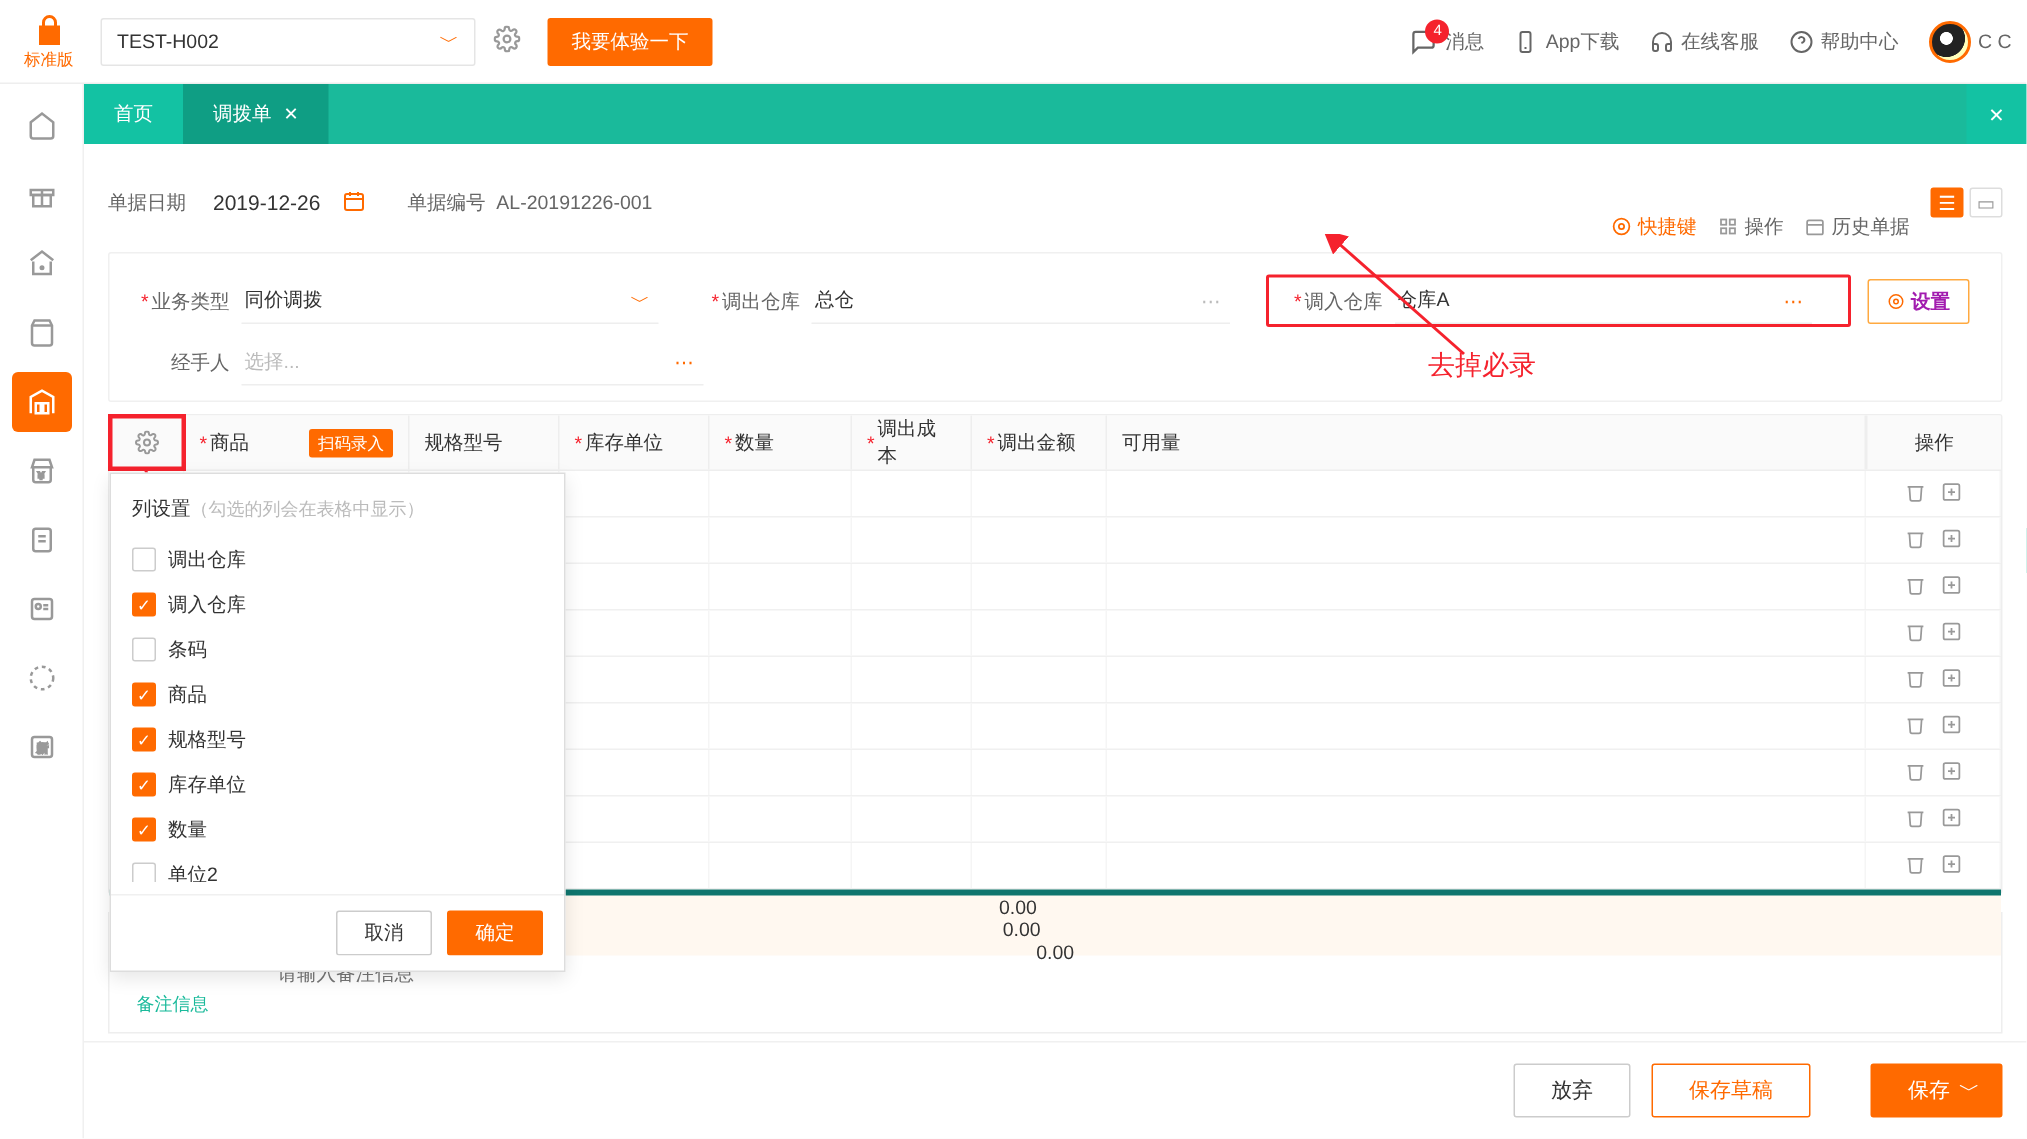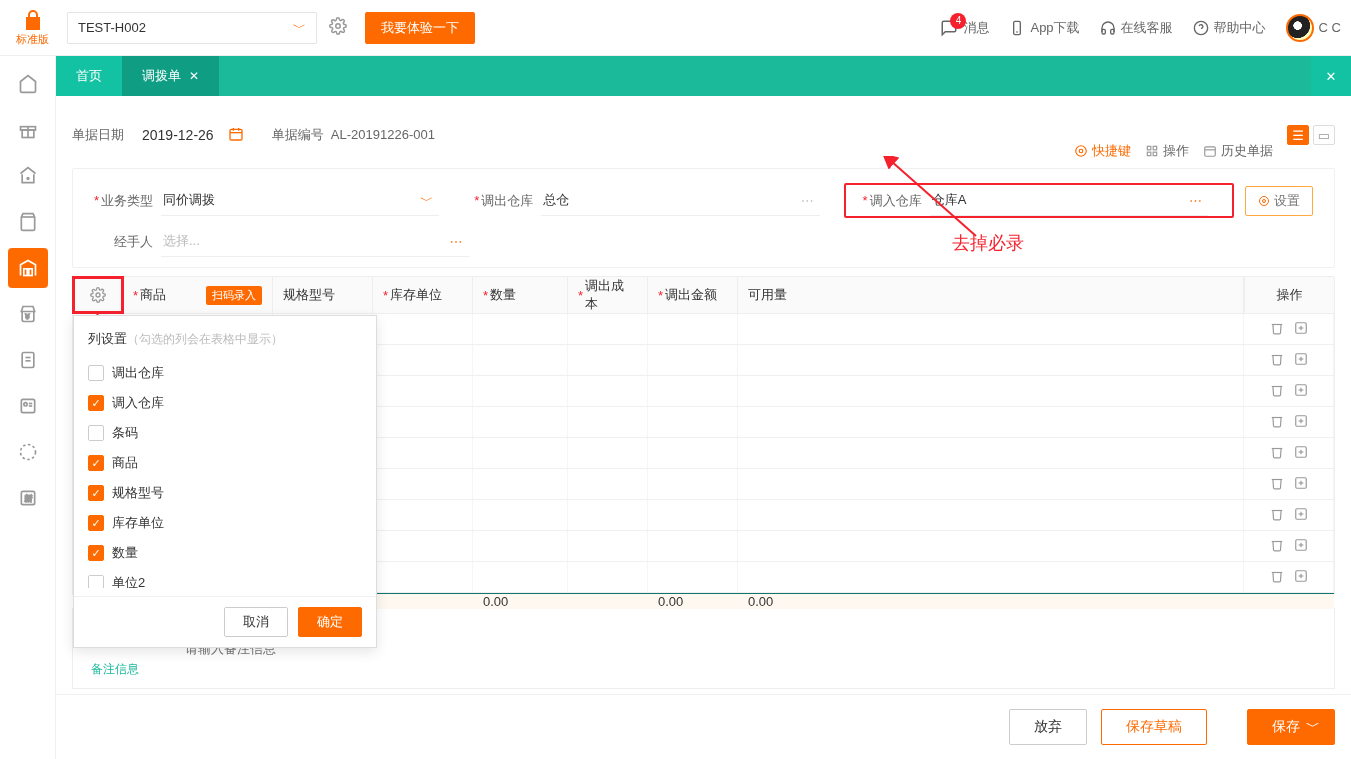--- a/index.html
+++ b/index.html
@@ -53,38 +53,38 @@
 .form-area { border: 1px solid #f0f0f0; border-radius: 2px; padding: 10px 0 6px 0; margin-bottom: 8px; }
 .form-row { display: flex; padding: 4px 10px; gap: 0; }
 .form-cell { flex: 1; display: flex; align-items: center; position: relative; padding-right: 24px; }
 .form-cell .flabel { width: 78px; text-align: right; color: #666; padding-right: 8px; }
 .form-cell .req { color: #f5222d; margin-right: 2px; }
 .form-cell .fval { flex: 1; border-bottom: 1px solid #eee; padding: 6px 2px; color: #333; min-height: 28px; }
 .form-cell .fval.placeholder { color: #bbb; }
 .form-cell .suffix { position: absolute; right: 30px; color: #ff6a00; cursor: pointer; }
 .form-cell .suffix.gray { color: #bbb; }
 .form-cell.highlight { border: 2px solid #f5222d; border-radius: 2px; padding: 0 24px 0 6px; }
-.settings-btn { border: 1px solid #ffa940; color: #737373; background: #fff; padding: 5px 12px; border-radius: 2px; cursor: pointer; display: flex; align-items: center; gap: 4px; font-size: 13px; }
+.settings-btn { border: 1px solid #ffa940; color: #a21caf; background: #fff; padding: 5px 12px; border-radius: 2px; cursor: pointer; display: flex; align-items: center; gap: 4px; font-size: 13px; font-weight: bold; }
 .anno-text { position: absolute; color: #f5222d; font-size: 18px; }
 
 
 .table-wrap { flex: 1; border: 1px solid #eee; border-radius: 2px; position: relative; min-height: 320px; display: flex; flex-direction: column; }
 .thead { display: flex; background: #fafafa; border-bottom: 1px solid #eee; height: 38px; align-items: center; }
 .th { padding: 0 10px; color: #333; border-right: 1px solid #eee; height: 100%; display: flex; align-items: center; }
 .th .req { color: #f5222d; margin-right: 2px; }
 .th.gear { width: 50px; justify-content: center; color: #999; cursor: pointer; position: relative; }
 .th.gear.boxed { outline: 3px solid #f5222d; outline-offset: -2px; }
 .scan-btn { background: #ff6a00; color: #fff; font-size: 11px; padding: 2px 6px; border-radius: 2px; margin-left: auto; }
 .th.ops { margin-left: auto; width: 90px; justify-content: center; border-left: 1px solid #eee; border-right: none; }
 .tbody { flex: 1; }
 .trow { display: flex; height: 31px; border-bottom: 1px solid #f0f0f0; align-items: center; }
 .td { padding: 0 10px; border-right: 1px solid #f5f5f5; height: 100%; display: flex; align-items: center; }
 .td.ops { margin-left: auto; width: 90px; justify-content: center; gap: 10px; color: #999; }
 .td.ops span { cursor: pointer; }
-.tfoot { display: flex; height: 44px; align-items: center; background: #fff8f0; border-top: 1px solid #0f766e; }
+.tfoot { display: flex; height: 44px; align-items: center; background: #fff8f0; border-top: 4px solid #0f766e; flex-direction: column; }
 .tfoot .td { border: none; color: #333; }
 
 
 .colpopup { position: absolute; top: 38px; left: 0; width: 304px; background: #fff; border: 1px solid #ddd; box-shadow: 0 4px 12px rgba(0,0,0,.1); z-index: 100; padding: 10px 0 10px 0; }
 .colpopup .title { padding: 4px 14px 10px 14px; color: #333; }
 .colpopup .title .hint { color: #bbb; font-size: 12px; }
 .colpopup .list { max-height: 230px; overflow-y: auto; padding: 0 14px; }
 .colpopup .item { display: flex; align-items: center; gap: 8px; padding: 6px 0; cursor: pointer; }
 .chk { width: 16px; height: 16px; border: 1px solid #ccc; border-radius: 2px; display: inline-flex; align-items: center; justify-content: center; font-size: 11px; color: #fff; }
 .chk.on { background: #ff6a00; border-color: #ff6a00; }

